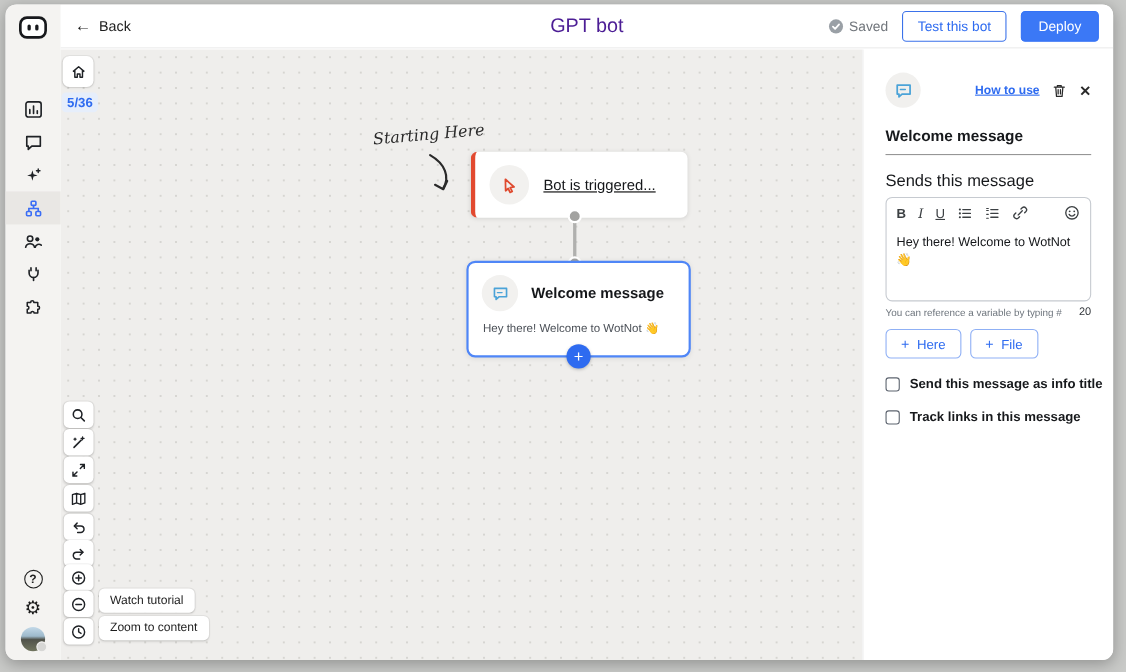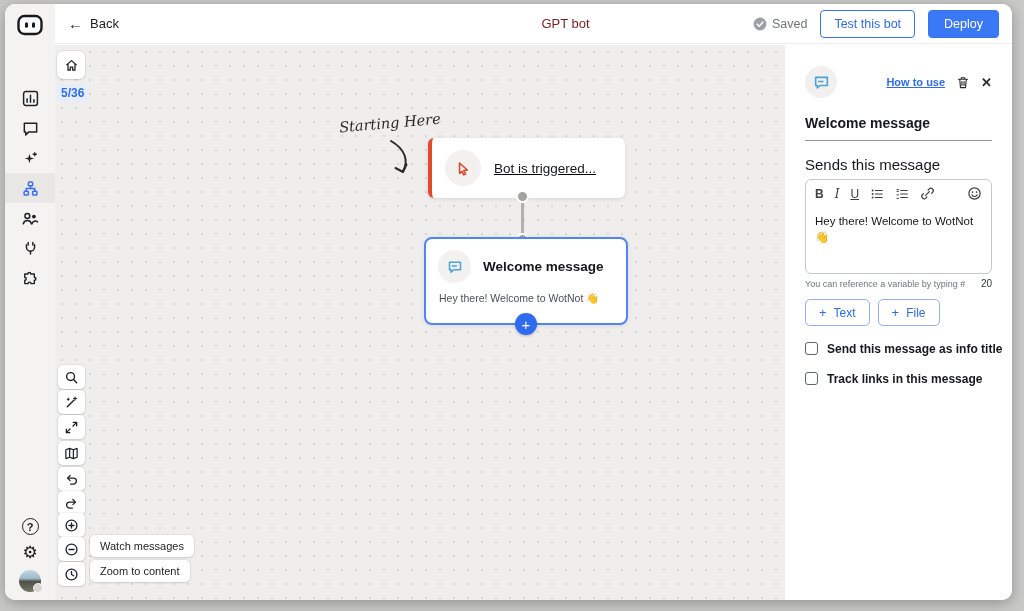--- a/index.html
+++ b/index.html
@@ -28,21 +28,21 @@
     border-radius:50%; background:#d7d7d5; border:1.5px solid #f4f3f1; }
 
   
   .main { position:absolute; left:50px; top:0; right:0; bottom:0; }
   .topbar { height:40px; background:#fff; border-bottom:1px solid #ebebeb;
     display:flex; align-items:center; position:relative; z-index:20; }
   .back-group { display:flex; align-items:center; gap:7px; margin-left:13px; cursor:pointer; }
   .back-arrow { font-size:15px; color:#1c1c1c; }
   .back-label { font-size:13px; color:#1c1c1c; }
   .topbar-title { position:absolute; left:50%; transform:translateX(-50%);
-    font-size:13px; color:#7f1d1d;margin-left:32px; }
+    font-size:18px; color:#4c1d95; }
   .topbar-right { margin-left:auto; display:flex; align-items:center; gap:13px; margin-right:13px; }
   .saved { display:flex; align-items:center; gap:5px; font-size:12.5px; color:#70757b; }
   .btn-outline { border:1px solid #3b72ea; background:#fff; color:#2e6bf0; font-size:12.5px;
     padding:6px 13px; border-radius:4px; cursor:pointer; font-family:inherit; }
   .btn-primary { border:1px solid #3472f5; background:#3b78f6; color:#fff; font-size:12.5px;
     padding:6px 15px; border-radius:4px; cursor:pointer; font-family:inherit; }
 
   
   .content { position:absolute; top:41px; left:0; right:0; bottom:0; }
   .canvas { position:absolute; left:0; top:0; bottom:0; right:228px;
@@ -116,21 +116,21 @@
   .editor-body { padding:8px 9px; min-height:68px; font-size:11.5px; color:#15171a; line-height:1.4; }
   .hint-row { display:flex; align-items:center; margin-top:4px; }
   .hint-text { font-size:9px; color:#6e757d; }
   .char-count { margin-left:auto; font-size:10px; color:#33373c; }
 
   .add-row { margin-top:10px; display:flex; gap:8px; }
   .btn-add { display:flex; align-items:center; gap:7px; border:1px solid #8fb0f5; background:#fff;
     color:#2e6bf0; font-size:12px; padding:5px 13px; border-radius:5px; cursor:pointer; font-family:inherit; }
   .btn-add .plus { font-size:13px; }
 
-  .cb-row { margin-top:16px; display:flex; gap:9px; cursor:pointer; }
+  .cb-row { margin-top:16px; display:flex; align-items:center; gap:9px; cursor:pointer; }
   .cb-box { width:13px; height:13px; border:1.5px solid #5d646f; border-radius:3px; background:#fff; flex:none; }
   .cb-label { font-size:12px; font-weight:bold; color:#17191c; white-space:nowrap; }
   .cb-help { margin-top:6px; font-size:9px; color:#868c94; line-height:1.45; width:190px; }
 </style>
 </head>
 <body>
 
 <div class="window">
 
   <div class="sidebar">
@@ -309,21 +309,21 @@
               <path d="M5.3 8 H10.7" stroke="#1f2226" stroke-width="1.4" stroke-linecap="round"></path>
             </svg>
         </div>
         <div class="tool-btn" style="top:517px;">
           <svg width="15" height="15" viewBox="0 0 16 16">
               <circle cx="8" cy="8" r="5.8" fill="none" stroke="#1f2226" stroke-width="1.4"></circle>
               <path d="M8 4.8 V8 L10.3 9.4" fill="none" stroke="#1f2226" stroke-width="1.4" stroke-linecap="round"></path>
             </svg>
         </div>
 
-        <div class="float-label" style="left:35px; top:490px;">Watch messages</div>
+        <div class="float-label" style="left:35px; top:490px;">Watch tutorial</div>
         <div class="float-label" style="left:35px; top:515px;">Zoom to content</div>
       </div>
 
       <div class="panel">
         <div class="panel-header">
           <div class="panel-bubble">
             <svg width="17" height="17" viewBox="0 0 16 16">
                 <path d="M2.5 3.2h11v7.6H6.6l-2.6 2.4v-2.4H2.5z" fill="none" stroke="#4ba3d8" stroke-width="1.5" stroke-linejoin="round"></path>
                 <path d="M5.2 7h4.2" stroke="#4ba3d8" stroke-width="1.3" stroke-linecap="round"></path>
               </svg>
@@ -377,21 +377,21 @@
           <div class="editor-body">Hey there! Welcome to WotNot 👋</div>
         </div>
         <div class="hint-row">
           <span class="hint-text">You can reference a variable by typing #</span>
           <span class="char-count">20</span>
         </div>
 
         <div class="add-row">
           <button class="btn-add">
             <span class="plus">+</span>
-            <span>Text</span>
+            <span>Here</span>
           </button>
           <button class="btn-add">
             <span class="plus">+</span>
             <span>File</span>
           </button>
         </div>
 
         <div class="cb-row">
           <span class="cb-box"></span>
           <span class="cb-label">Send this message as info title</span>

